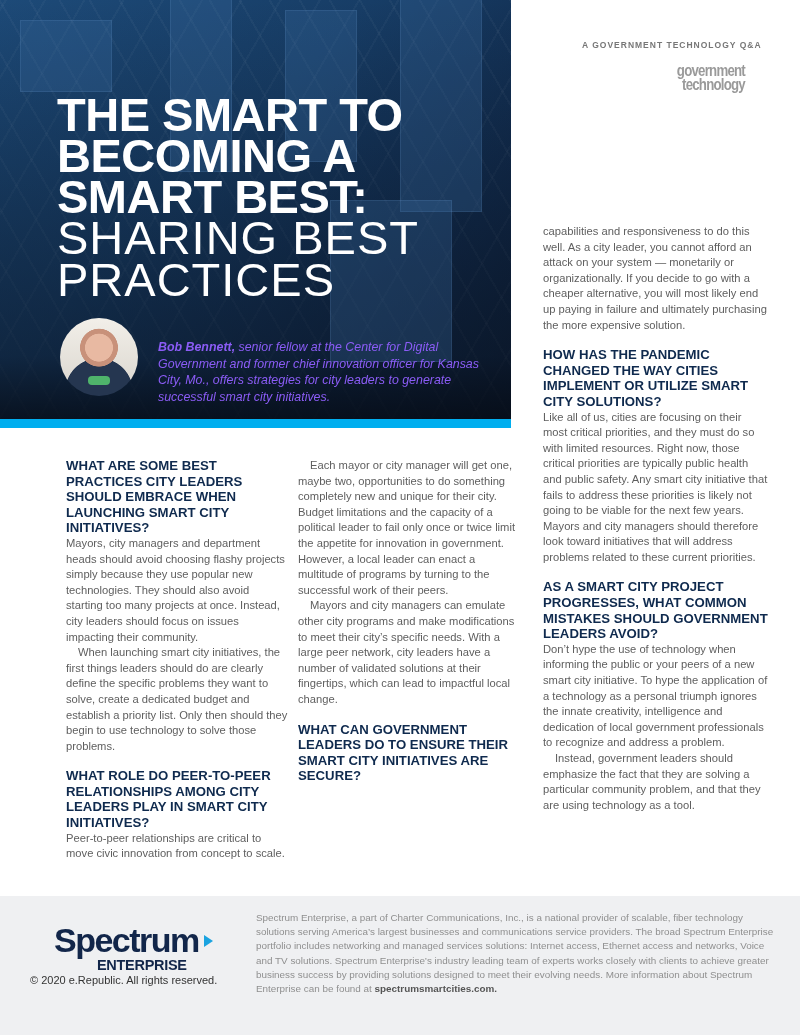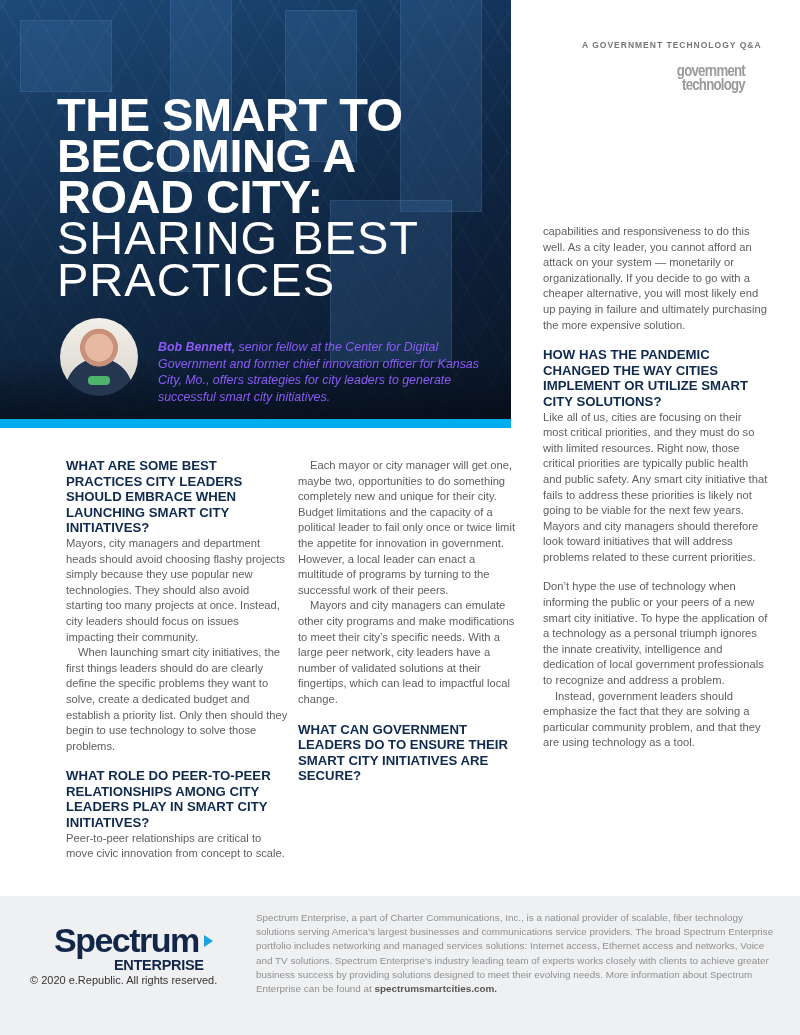--- a/index.html
+++ b/index.html
@@ -42,41 +42,41 @@
   .col p.indent { text-indent: 12px; }
   .col h3 { margin: 0; font-size: 13.2px; line-height: 15.6px; color: #0f2a4e; font-weight: 700; text-transform: uppercase; }
   .col .gap { height: 14px; }
   .col1 { left: 52px; top: 458px; width: 222px; margin-left: 14px; }
   .col2 { left: 298px; top: 458px; width: 224px; }
   .col3 { left: 543px; top: 224px; width: 225px; }
   .footer { position: absolute; left: 0; top: 896px; width: 800px; height: 139px; background: #eff0f2; }
   .sp-logo { position: absolute; left: 54px; top: 923px; }
   .sp-logo .word { font-weight: 700; font-size: 34px; color: #12264a; letter-spacing: -1.5px; line-height: 34px; }
   .sp-logo .arrow { position: absolute; left: 150px; top: 12px; width: 0; height: 0; border-top: 6px solid transparent; border-bottom: 6px solid transparent; border-left: 9px solid #1aa3e0; }
-  .sp-logo .ent { position: absolute; left: 43px; top: 34px; font-weight: 700; font-size: 14.5px; color: #12264a; letter-spacing: -0.3px; margin-left: 17px; }
+  .sp-logo .ent { position: absolute; left: 43px; top: 34px; font-weight: 700; font-size: 14.5px; color: #12264a; letter-spacing: -0.3px; }
   .footer-text { position: absolute; left: 256px; top: 911px; width: 520px; font-size: 9.9px; line-height: 14.2px; color: #8f8f8f; }
   .footer-text b { color: #555; font-weight: 700; }
   .copyright { position: absolute; left: 30px; top: 974px; font-size: 11px; color: #333; }
 </style>
 </head>
 <body>
 
 <div class="hero">
   <div class="bldg" style="left:170px;top:-10px;width:60px;height:180px;"></div>
   <div class="bldg" style="left:285px;top:10px;width:70px;height:150px;"></div>
   <div class="bldg" style="left:400px;top:-20px;width:80px;height:230px;"></div>
   <div class="bldg" style="left:330px;top:200px;width:120px;height:160px;"></div>
   <div class="bldg" style="left:20px;top:20px;width:90px;height:70px;"></div>
 </div>
 <div class="hero-bar"></div>
 
 <div class="hero-title">
   <span class="bold">THE SMART TO</span>
   <span class="bold">BECOMING A</span>
-  <span class="bold">ROAD CITY:</span>
+  <span class="bold">SMART BEST:</span>
   <span class="light">SHARING BEST</span>
   <span class="light">PRACTICES</span>
 </div>
 
 <div class="avatar">
     <div class="tie"></div>
   </div>
 <div class="bio"><b>Bob Bennett,</b><span> senior fellow at the Center for Digital Government and former chief innovation officer for Kansas City, Mo., offers strategies for city leaders to generate successful smart city initiatives.</span></div>
 
 <div class="kicker">A GOVERNMENT TECHNOLOGY Q&amp;A</div>
@@ -100,20 +100,21 @@
   <div class="gap"></div>
   <h3>What can government leaders do to ensure their smart city initiatives are secure?</h3>
 </div>
 
 <div class="col col3">
   <p>capabilities and responsiveness to do this well. As a city leader, you cannot afford an attack on your system — monetarily or organizationally. If you decide to go with a cheaper alternative, you will most likely end up paying in failure and ultimately purchasing the more expensive solution.</p>
   <div class="gap"></div>
   <h3>How has the pandemic changed the way cities implement or utilize smart city solutions?</h3>
   <p>Like all of us, cities are focusing on their most critical priorities, and they must do so with limited resources. Right now, those critical priorities are typically public health and public safety. Any smart city initiative that fails to address these priorities is likely not going to be viable for the next few years. Mayors and city managers should therefore look toward initiatives that will address problems related to these current priorities.</p>
   <div class="gap"></div>
+  <h3>As a smart city project progresses, what common mistakes should government leaders avoid?</h3>
   <p>Don’t hype the use of technology when informing the public or your peers of a new smart city initiative. To hype the application of a technology as a personal triumph ignores the innate creativity, intelligence and dedication of local government professionals to recognize and address a problem.</p>
   <p class="indent">Instead, government leaders should emphasize the fact that they are solving a particular community problem, and that they are using technology as a tool.</p>
 </div>
 
 <div class="footer"></div>
 <div class="sp-logo">
   <div class="word">Spectrum</div>
   <div class="arrow"></div>
   <div class="ent">ENTERPRISE</div>
 </div>

